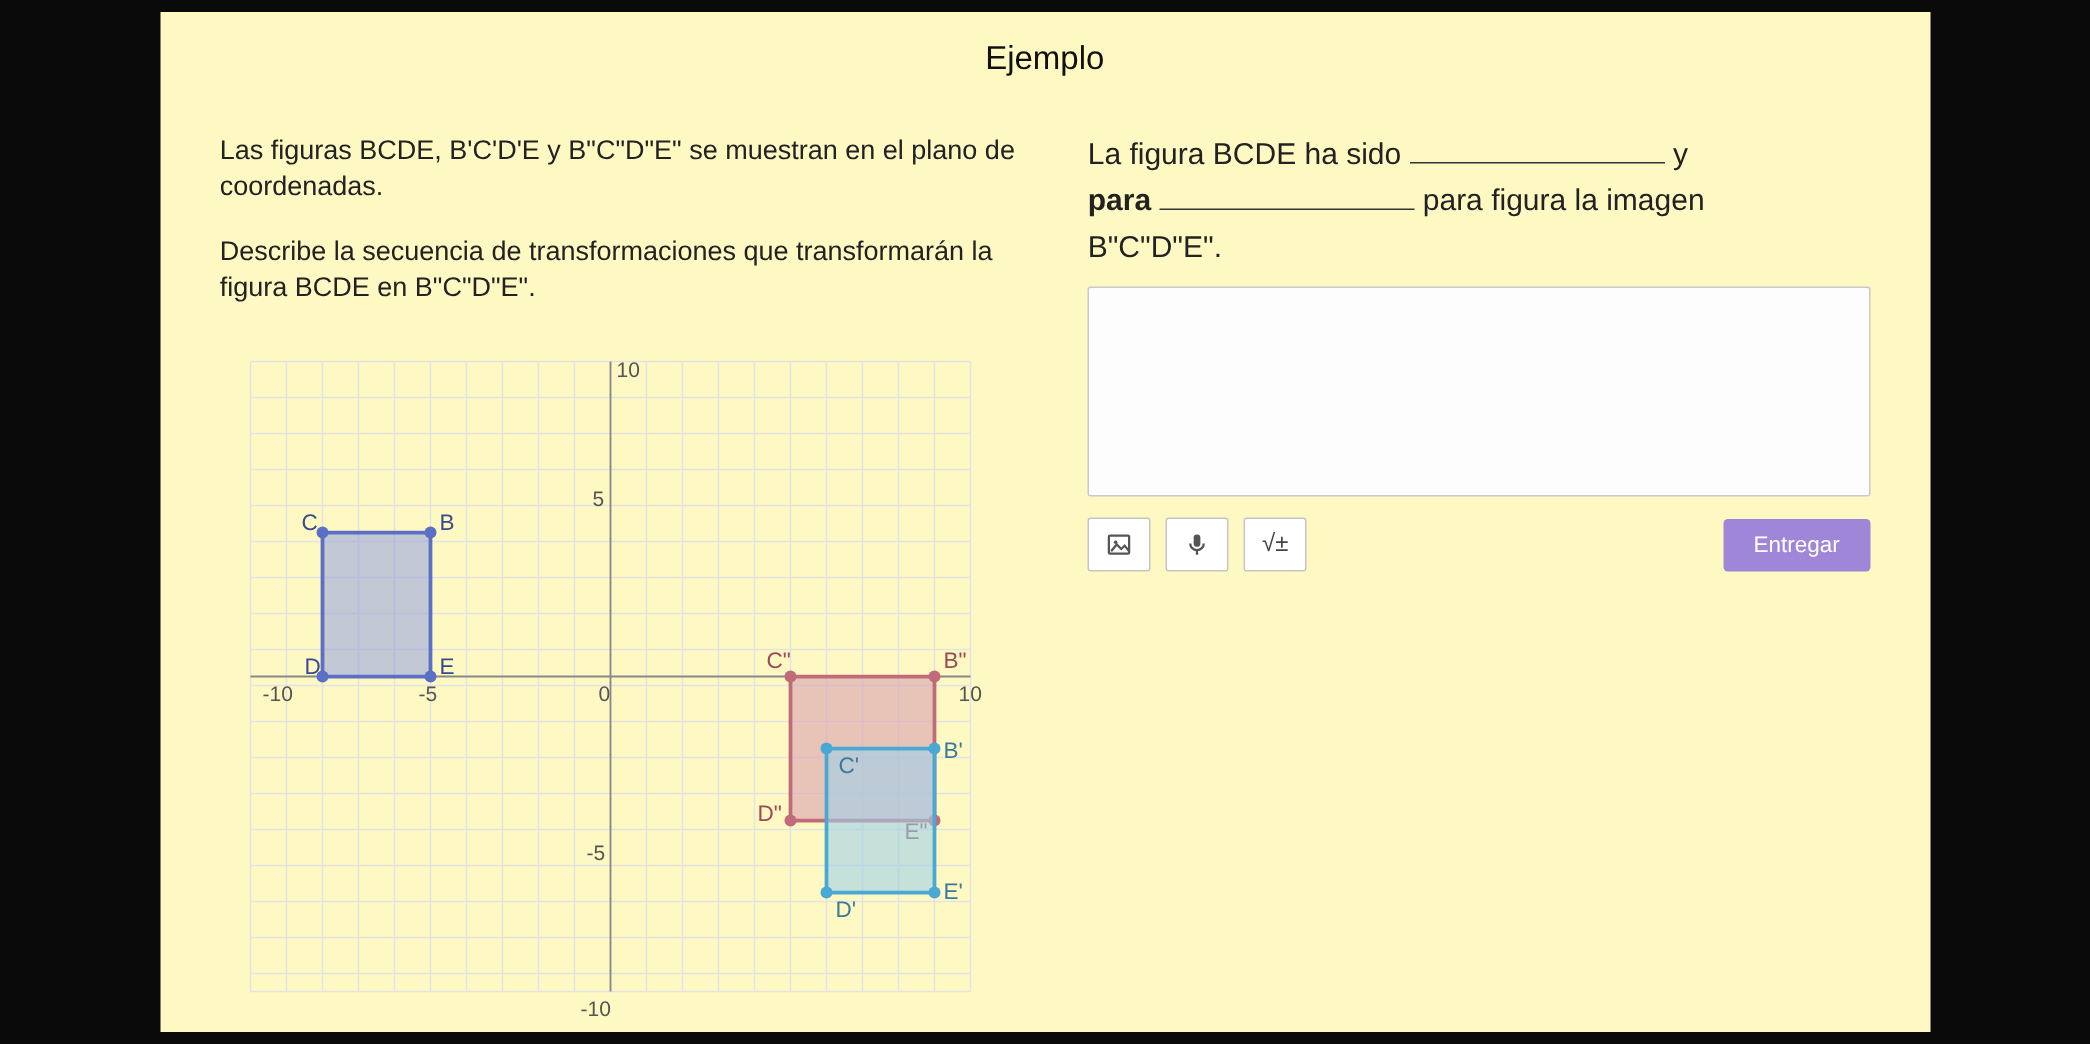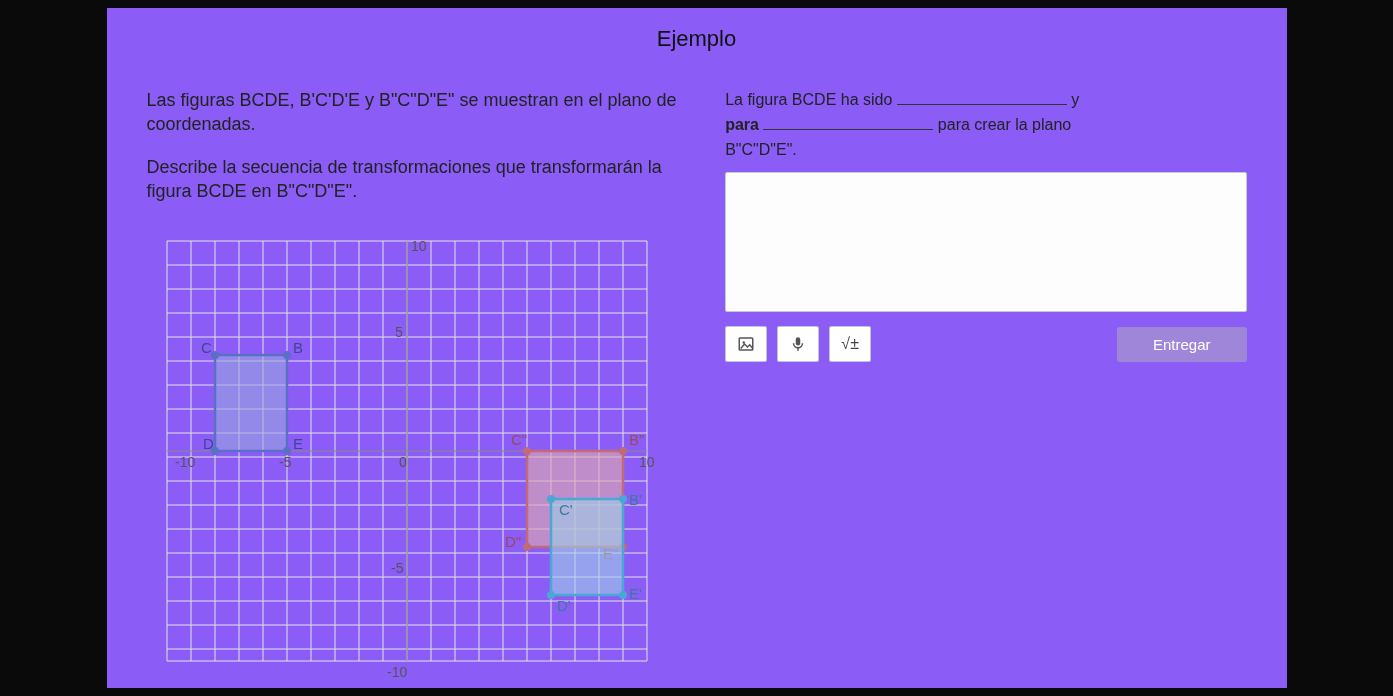--- a/index.html
+++ b/index.html
@@ -7,21 +7,21 @@
       font-family: Arial, Helvetica, sans-serif;
       background: #0a0a0a;
       width: 1393px;
       height: 696px;
       display: flex;
       align-items: flex-start;
       justify-content: center;
       padding-top: 8px;
     }
     .page {
-      background: #8b5cf6;
+      background: #fef9c3;
       width: 1180px;
       height: 680px;
       padding: 18px 40px 0 40px;
       position: relative;
       color: #222;
     }
     .title {
       text-align: center;
       font-size: 22px;
       font-weight: 400;
@@ -35,21 +35,21 @@
     }
     .left-col { flex: 1.02; }
     .right-col { flex: 0.98; }
     .para {
       font-size: 18px;
       line-height: 1.35;
       color: #222;
       margin-bottom: 18px;
     }
     .frame-text {
-      font-size: 16px;
+      font-size: 20px;
       line-height: 1.55;
       color: #222;
     }
     .blank {
       display: inline-block;
       border-bottom: 1px solid #333;
       min-width: 170px;
       height: 1.05em;
       vertical-align: baseline;
     }
@@ -103,21 +103,21 @@
       font-size: 16px;
       color: #444;
       border-radius: 2px;
     }
     .tool-btn svg { width: 18px; height: 18px; }
     .spacer { flex: 1; }
     .submit-btn {
       background: #a086d9;
       color: #fff;
       border: none;
-      padding: 9px 36px;
+      padding: 9px 20px;
       font-size: 15px;
       border-radius: 3px;
       cursor: pointer;
     }
   </style>
 </head>
 <body>
 
 <div class="page">
   <h2 class="title">Ejemplo</h2>
@@ -225,21 +225,21 @@
             <text class="pt-label c" x="410" y="390">D'</text>
           </g>
         </svg>
       </div>
     </div>
 
     <div class="right-col">
 
       <div class="frame-text">
         <span>La figura BCDE ha sido </span><span class="blank"></span><span> y</span><br>
-        <span class="bold">para </span><span class="blank"></span><span> para crear la plano</span><br>
+        <span class="bold">para </span><span class="blank"></span><span> para figura la imagen</span><br>
         <span>B"C"D"E".</span>
       </div>
 
       <div class="answer-area">
         <div class="answer-box"></div>
         <div class="toolbar">
           <div class="tool-btn">
             <svg viewBox="0 0 24 24">
                 <rect x="3" y="4" width="18" height="16" rx="1" fill="none" stroke="#555" stroke-width="2"></rect>
                 <circle cx="9" cy="10" r="1.6" fill="#555"></circle>

